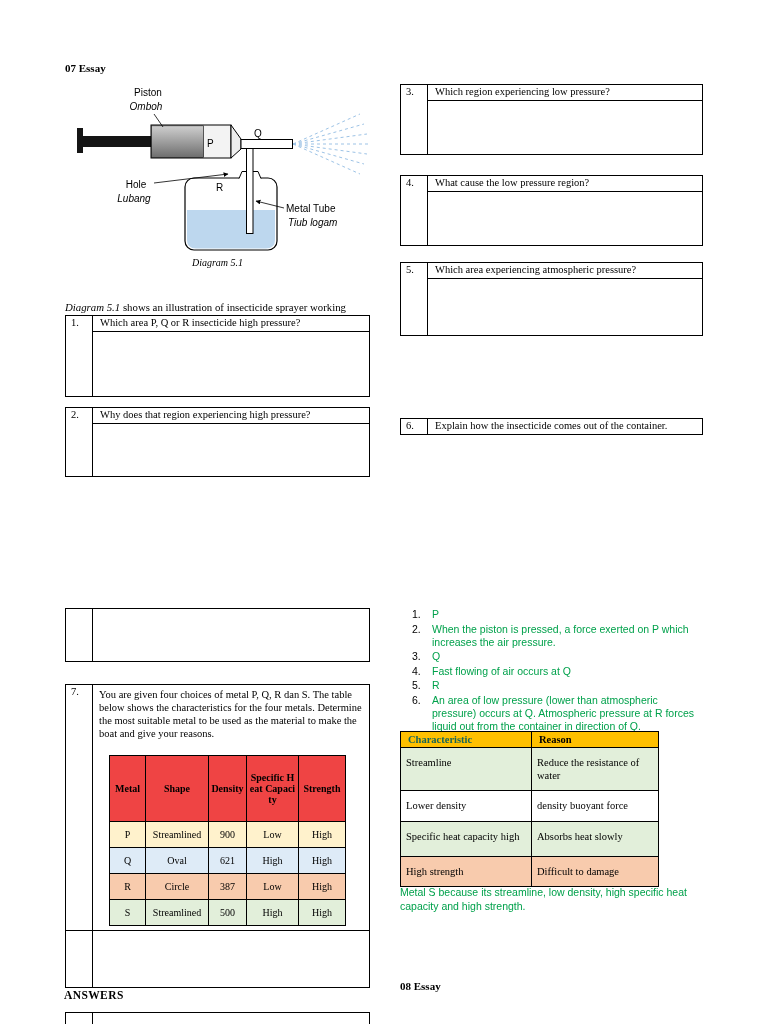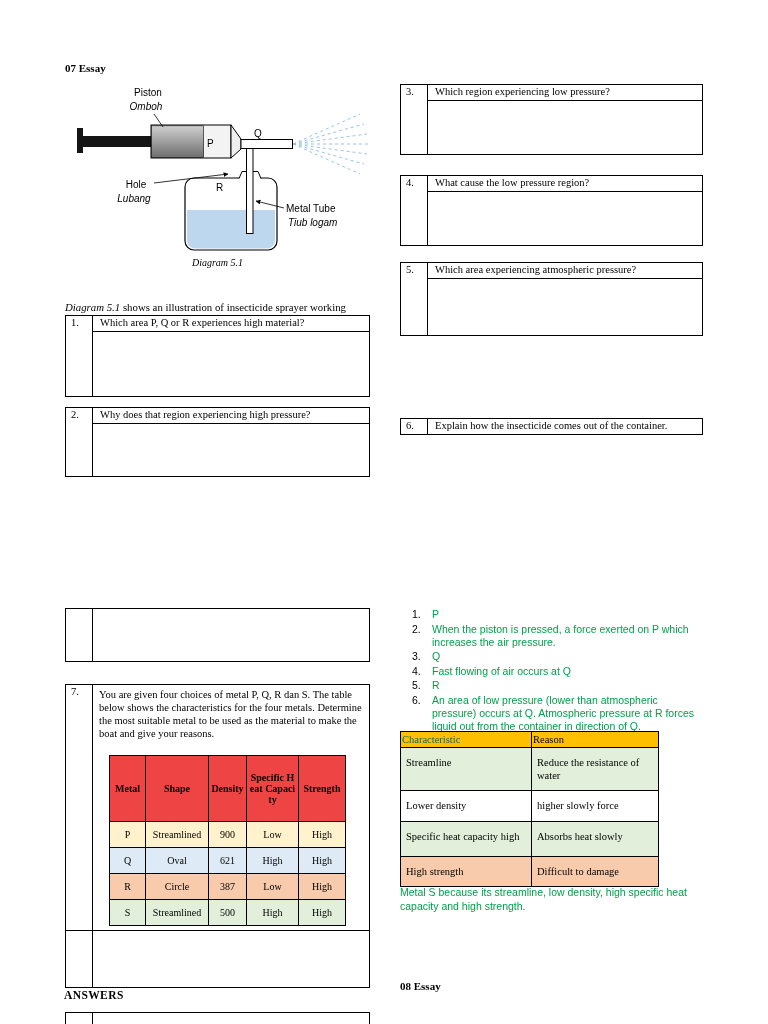--- a/index.html
+++ b/index.html
@@ -43,21 +43,21 @@
   .mrow-3 td{background:#E2EFDA}
 
   .ans-list{position:absolute;left:412px;top:608px;width:292px;font:10.5px/1.24 "Liberation Sans",sans-serif}
   .ans-row{display:flex;margin-bottom:1.5px}
   .ans-num{width:20px;flex:none;color:#000}
   .ans-text{flex:1;color:#00A14B}
 
   .char-table{position:absolute;left:400px;top:731px;border-collapse:collapse;
     font:10.5px/1.25 "Liberation Serif",serif}
   .char-table th,.char-table td{border:1px solid #000;text-align:left;vertical-align:top}
-  .char-table th{background:#FFC000;font-weight:normal;padding:1px 1px}
+  .char-table th{background:#FFC000;font-weight:bold;padding:1px 7px}
   .char-table th.c-left{color:#17655a}
   .char-table td{padding:8px 5px}
   .crow-0 td{background:#E2EFDA;height:28px}
   .crow-1 td{background:#FFFFFF;height:24px}
   .crow-2 td{background:#E2EFDA;height:35px}
   .crow-3 td{background:#F8CBAD;height:14px}
 
   .conclusion{position:absolute;left:400px;top:886px;width:298px;
     font:10.5px/1.32 "Liberation Sans",sans-serif;color:#00A14B}
 </style>
@@ -126,21 +126,21 @@
       <text x="218" y="142" font-style="italic">Tiub logam</text>
     </g>
   </svg>
 
   <div class="diagram-caption">Diagram 5.1</div>
 
   <div class="intro"><span class="lead">Diagram 5.1</span><span> shows an illustration of insecticide sprayer working principle.</span></div>
 
   <div class="qbox qbox-l" style="top:315px;height:82px">
     <div class="qnum">1.</div>
-    <div class="qtext">Which area P, Q or R experiences high material?</div>
+    <div class="qtext">Which area P, Q or R insecticide high pressure?</div>
     <div class="qanswer"></div>
   </div>
 
   <div class="qbox qbox-l" style="top:407px;height:70px">
     <div class="qnum">2.</div>
     <div class="qtext">Why does that region experiencing high pressure?</div>
     <div class="qanswer"></div>
   </div>
 
   <div class="qbox qbox-r" style="top:84px;height:71px">
@@ -264,21 +264,21 @@
         <tr>
       <th class="c-left">Characteristic</th>
       <th>Reason</th>
     </tr>
     <tr class="crow-0">
       <td>Streamline</td>
       <td>Reduce the resistance of water</td>
     </tr>
     <tr class="crow-1">
       <td>Lower density</td>
-      <td>higher slowly force</td>
+      <td>density buoyant force</td>
     </tr>
     <tr class="crow-2">
       <td>Specific heat capacity high</td>
       <td>Absorbs heat slowly</td>
     </tr>
     <tr class="crow-3">
       <td>High strength</td>
       <td>Difficult to damage</td>
     </tr>
   </tbody>

